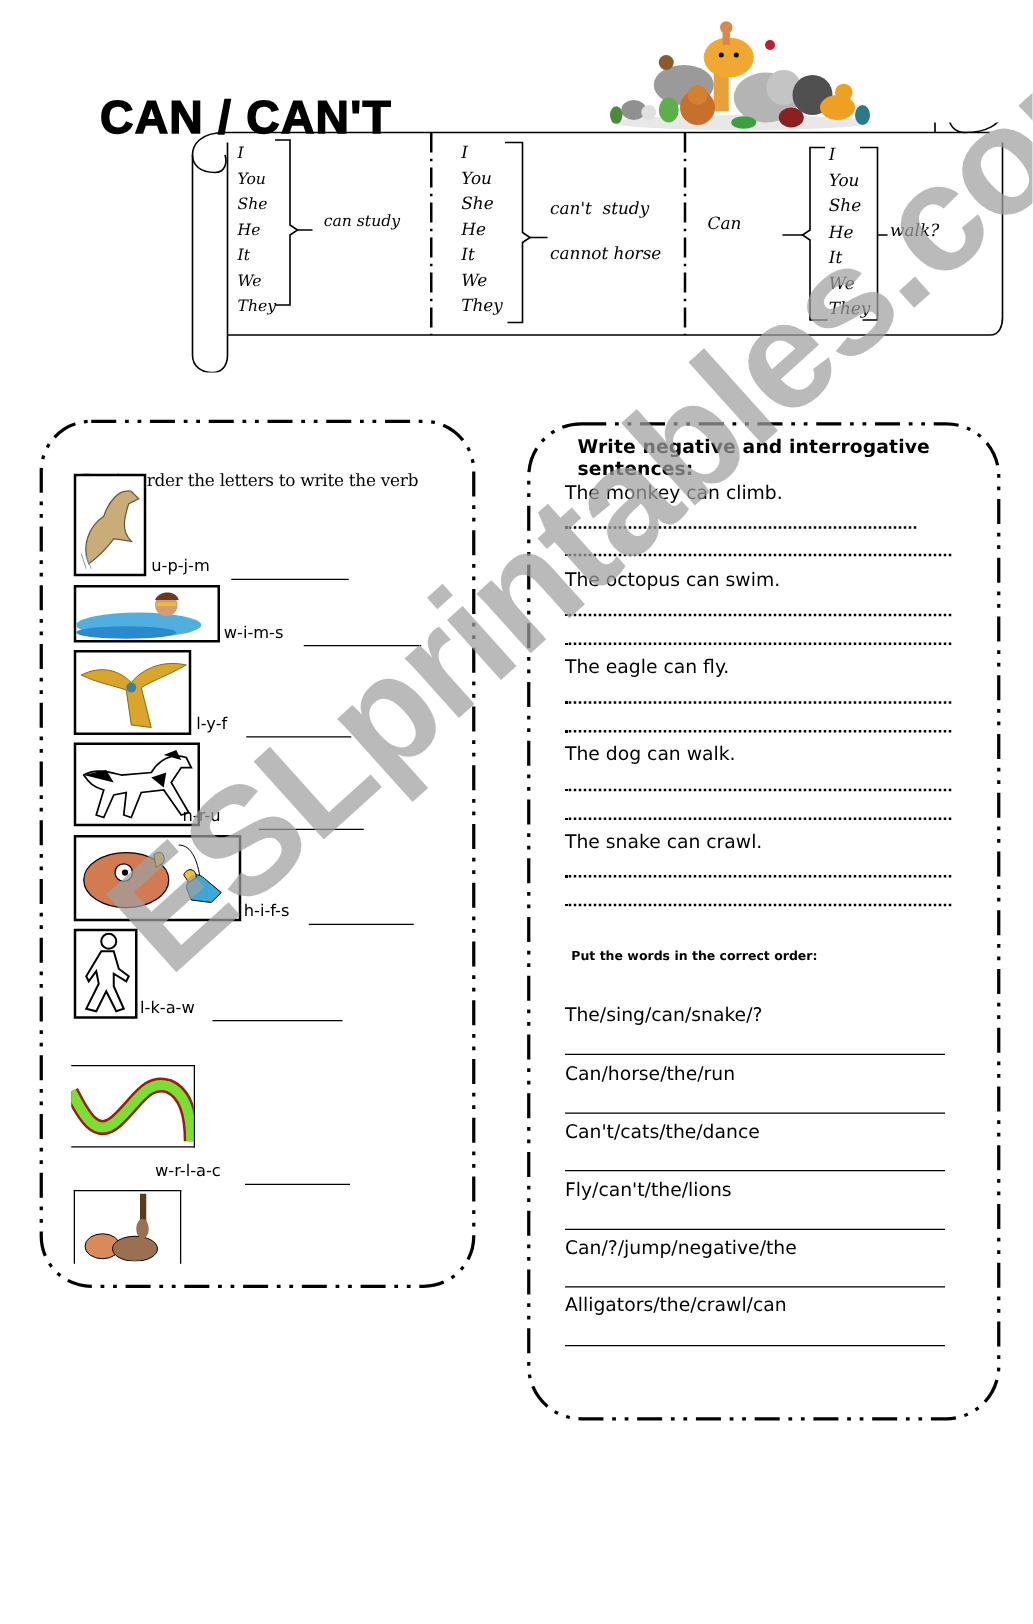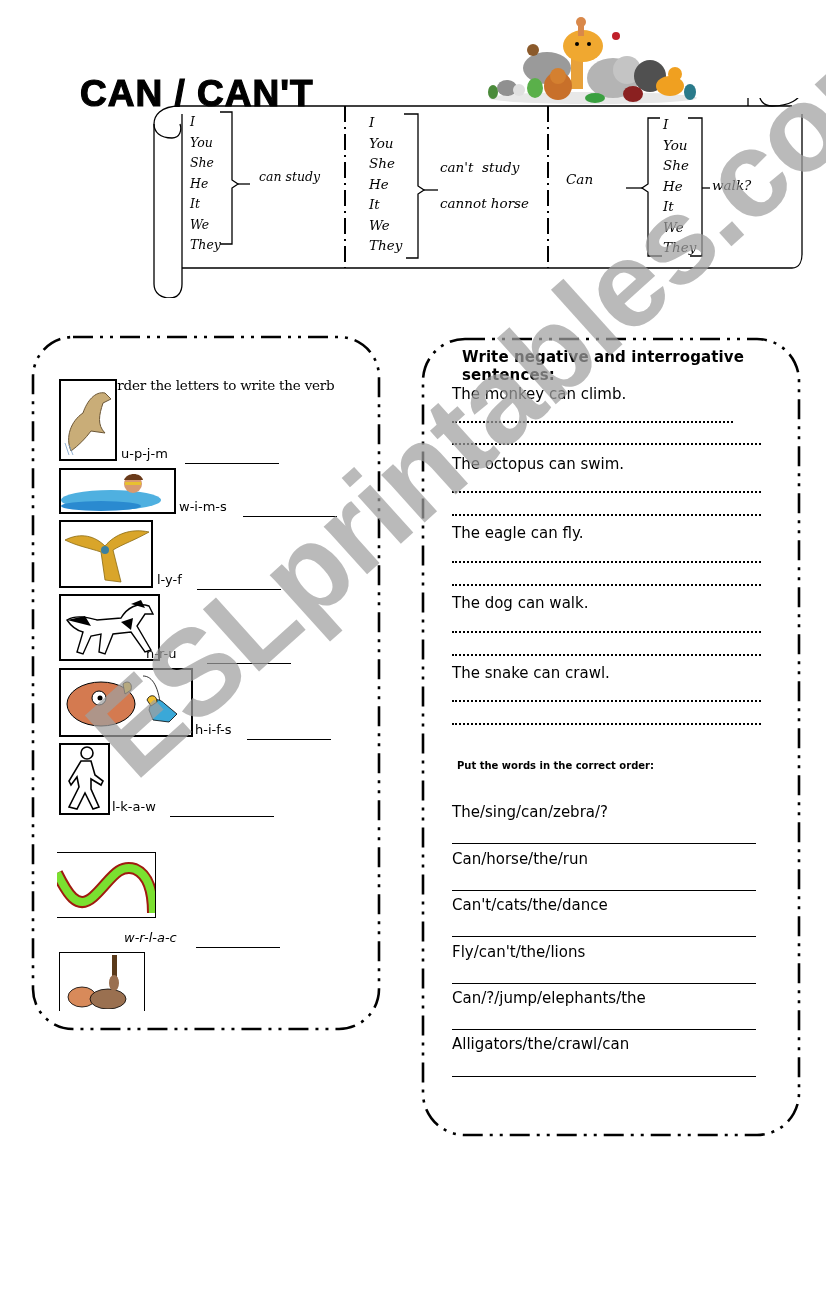--- a/index.html
+++ b/index.html
@@ -204,21 +204,21 @@
 </div>
 <div class="scramble" style="left:112px; top:799px;">l-k-a-w</div>
 <div class="blank" style="left:170px; top:816px; width:104px;"></div>
 
 <div class="abs" style="left:57px; top:852px; width:98px; height:64px; border-top:1.5px solid #000; border-right:1.5px solid #000; border-bottom:1.5px solid #000;">
   <svg width="98" height="62" viewBox="0 0 98 62">
     <path d="M0 20 C10 40 20 58 36 44 C52 30 60 10 78 16 C92 22 96 40 96 60" fill="none" stroke="#a01a10" stroke-width="12"></path>
     <path d="M0 20 C10 40 20 58 36 44 C52 30 60 10 78 16 C92 22 96 40 96 60" fill="none" stroke="#7ae030" stroke-width="8"></path>
   </svg>
 </div>
-<div class="scramble" style="left:124px; top:930px;font-style:italic;">w-r-l-a-c</div>
+<div class="scramble" style="left:124px; top:930px;">w-r-l-a-c</div>
 <div class="blank" style="left:196px; top:947px; width:84px;"></div>
 
 <div class="abs" style="left:59px; top:952px; width:84px; height:58px; border-top:1.5px solid #000; border-left:1.5px solid #000; border-right:1.5px solid #000;">
   <svg width="82" height="56" viewBox="0 0 82 56">
     <rect x="52" y="2" width="5" height="30" fill="#5a3a1a"></rect>
     <ellipse cx="22" cy="44" rx="14" ry="10" fill="#d88a5a" stroke="#000" stroke-width="0.8"></ellipse>
     <ellipse cx="48" cy="46" rx="18" ry="10" fill="#9a7050" stroke="#000" stroke-width="0.8"></ellipse>
     <ellipse cx="54" cy="30" rx="5" ry="8" fill="#9a7050"></ellipse>
   </svg>
 </div>
@@ -243,26 +243,26 @@
 <div class="sent" style="top:594px;">The dog can walk.</div>
 <div class="dots" style="top:631px; width:309px;"></div>
 <div class="dots" style="top:654px; width:309px;"></div>
 
 <div class="sent" style="top:664px;">The snake can crawl.</div>
 <div class="dots" style="top:700px; width:309px;"></div>
 <div class="dots" style="top:723px; width:309px;"></div>
 
 <div class="abs instr-right2">Put the words in the correct order:</div>
 
-<div class="sent" style="top:803px;">The/sing/can/zebra/?</div>
+<div class="sent" style="top:803px;">The/sing/can/snake/?</div>
 <div class="solid" style="top:843px;"></div>
 <div class="sent" style="top:850px;">Can/horse/the/run</div>
 <div class="solid" style="top:890px;"></div>
 <div class="sent" style="top:896px;">Can't/cats/the/dance</div>
 <div class="solid" style="top:936px;"></div>
 <div class="sent" style="top:943px;">Fly/can't/the/lions</div>
 <div class="solid" style="top:983px;"></div>
-<div class="sent" style="top:989px;">Can/?/jump/elephants/the</div>
+<div class="sent" style="top:989px;">Can/?/jump/negative/the</div>
 <div class="solid" style="top:1029px;"></div>
 <div class="sent" style="top:1035px;">Alligators/the/crawl/can</div>
 <div class="solid" style="top:1076px;"></div>
 
 <div class="abs watermark">ESLprintables.com</div>
 
 </body></html>

